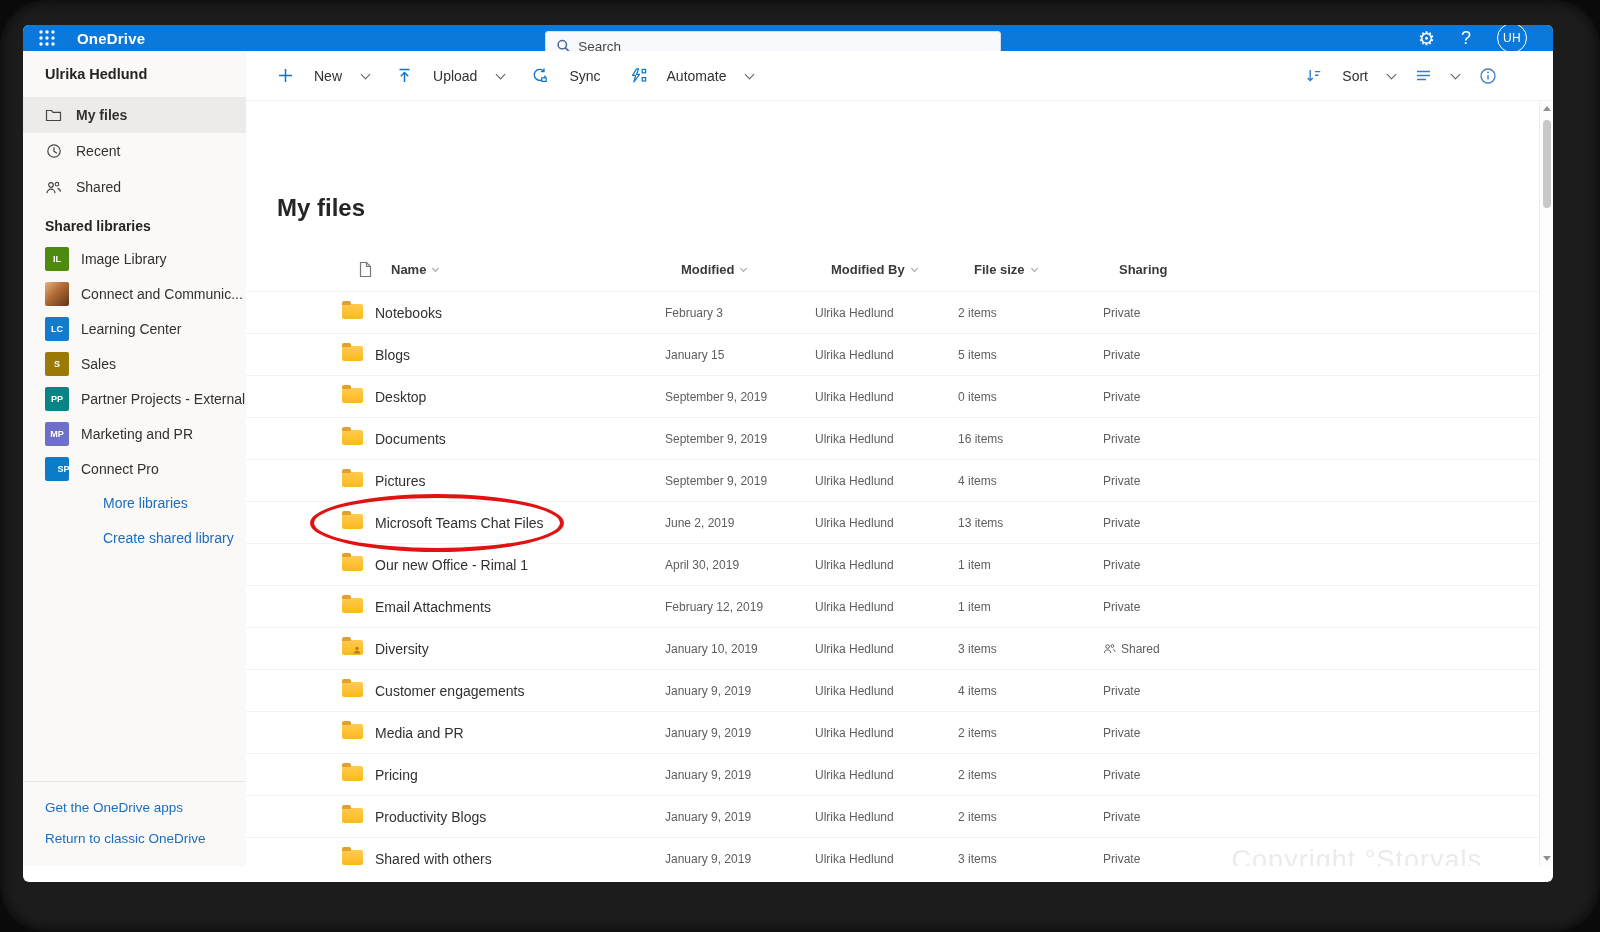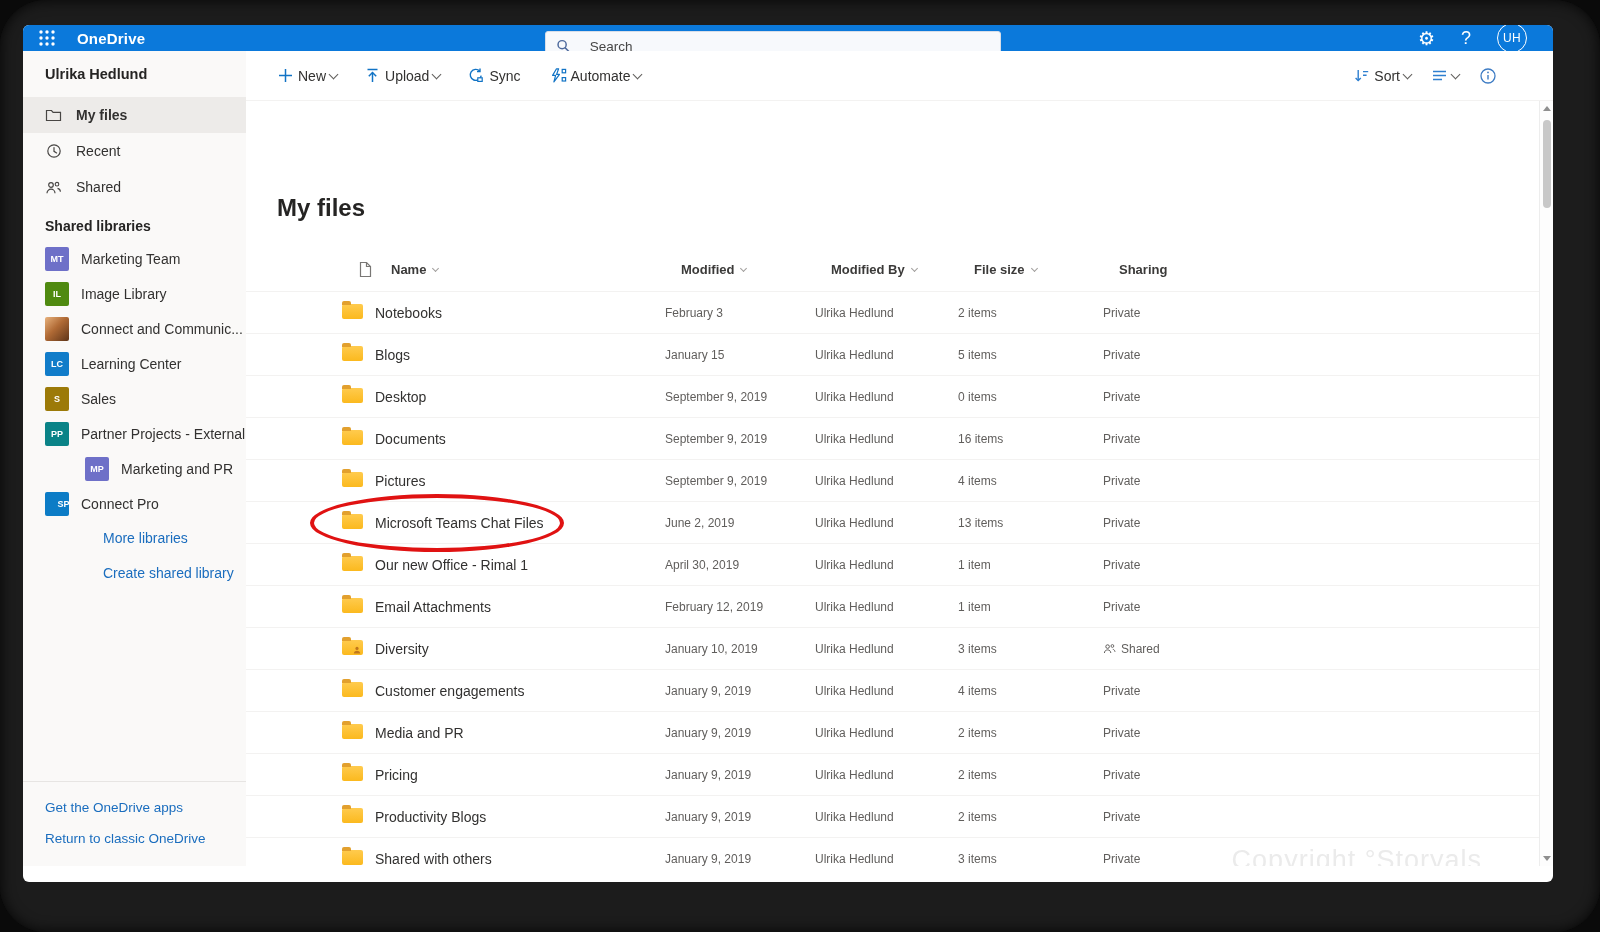--- a/index.html
+++ b/index.html
@@ -6,21 +6,21 @@
   *{box-sizing:border-box;}
   :root{--brand:#0B79DB;--annotation:#E01212;--link:#1A6DBE;--ink:#323130;--dim:#605E5C;}
 
   .device-frame{position:absolute;inset:0;background:#1c1c1c;border-radius:46px;box-shadow:inset 0 0 14px rgba(0,0,0,.85);}
   .app{position:absolute;left:23px;top:25px;width:1530px;height:857px;background:#fff;border-radius:6px;overflow:hidden;}
 
   
   .topbar{height:26px;background:var(--brand);position:relative;display:flex;align-items:center;}
   .waffle{width:48px;height:42px;display:flex;align-items:center;justify-content:center;cursor:pointer;}
   .brand{color:#fff;font-weight:700;font-size:15px;margin-left:6px;letter-spacing:.2px;}
-  .search{position:absolute;left:522px;top:6px;width:456px;height:30px;background:#F7F9FC;border:1px solid #D8DEE8;border-radius:3px;display:flex;align-items:center;padding:0 10px;gap:17px;}
+  .search{position:absolute;left:522px;top:6px;width:456px;height:30px;background:#F7F9FC;border:1px solid #D8DEE8;border-radius:3px;display:flex;align-items:center;padding:0 10px;gap:5px;}
   .search input{border:none;background:transparent;outline:none;font-size:13.5px;color:#323130;width:100%;font-family:"Liberation Sans",sans-serif;}
   .search input::placeholder{color:#474747;opacity:1;}
   .top-right{position:absolute;right:26px;display:flex;align-items:center;gap:26px;color:#fff;}
   .gear{font-size:19px;line-height:1;cursor:pointer;}
   .help{font-size:18px;cursor:pointer;}
   .avatar{width:30px;height:30px;border-radius:50%;border:1.5px solid #fff;display:flex;align-items:center;justify-content:center;font-size:12px;font-weight:400;cursor:pointer;letter-spacing:.3px;}
 
   
   .body{display:flex;height:815px;}
   .sidebar{width:223px;background:#FAF9F8;position:relative;flex-shrink:0;padding-top:13px;}
@@ -34,21 +34,21 @@
   .lib-avatar.photo{background:linear-gradient(135deg,#E8B27D 0%,#B06A35 45%,#5E3418 100%);}
   .side-link{display:block;height:35px;line-height:35px;padding-left:80px;color:var(--link);font-size:14px;cursor:pointer;text-decoration:none;}
   .sidebar-footer{position:absolute;left:0;right:0;bottom:12px;}
   .sidebar-footer .divider{height:1px;background:#E7E5E3;margin-bottom:10px;}
   .sidebar-footer a{display:block;padding:8px 0 8px 22px;color:var(--link);font-size:13.5px;cursor:pointer;text-decoration:none;}
 
   
   .main{flex:1;position:relative;background:#fff;}
   .toolbar{height:50px;display:flex;align-items:center;padding:0 56px 0 31px;border-bottom:1px solid #F3F2F1;}
   .tb-left{display:flex;gap:27px;align-items:center;}
-  .tb-btn{display:flex;align-items:center;gap:4px;font-size:14px;color:var(--ink);cursor:pointer;}
+  .tb-btn{display:flex;align-items:center;gap:20px;font-size:14px;color:var(--ink);cursor:pointer;}
   .tb-right{margin-left:auto;display:flex;gap:20px;align-items:center;}
   .chev{width:7px;height:7px;border-right:1.5px solid #605E5C;border-bottom:1.5px solid #605E5C;transform:rotate(45deg);display:inline-block;margin-bottom:3px;}
   .chev.small{width:5px;height:5px;border-color:#A19F9D;margin-left:7px;margin-bottom:2px;}
 
   .content{position:absolute;top:50px;left:0;right:14px;bottom:0;overflow:hidden;}
   h1{margin:92px 0 0 31px;font-size:24px;line-height:30px;font-weight:600;color:#252423;}
   .grid-cols{display:grid;grid-template-columns:33px 290px 150px 143px 145px 1fr;padding-left:96px;align-items:center;}
   .thead{height:28px;margin-top:32px;font-size:13px;font-weight:700;color:#3B3A39;}
   .thead .hcell{display:flex;align-items:center;cursor:pointer;padding-left:16px;}
   .rows{margin-top:8px;border-top:1px solid #F3F2F1;}
@@ -151,24 +151,20 @@
               <path d="M12.5 8.4c1.7.3 2.9 1.7 2.9 3.4" fill="none" stroke="#484644" stroke-width="1.1"></path>
             </svg>
         </span>
         <span>Shared</span>
       </div>
 
       <div class="section-head">Shared libraries</div>
 
       <div>
 
-          <div class="lib-item">
-            <span class="lib-avatar" style="background: rgb(110, 112, 200);">MT</span>
-            <span class="lib-label">Marketing Team</span>
-          </div>
 
           <div class="lib-item">
             <span class="lib-avatar" style="background: rgb(79, 138, 16); text-align: right;">IL</span>
             <span class="lib-label">Image Library</span>
           </div>
 
           <div class="lib-item">
             <span class="lib-avatar photo"></span>
             <span class="lib-label">Connect and Communic...</span>
           </div>
@@ -182,21 +178,21 @@
             <span class="lib-avatar" style="background: rgb(156, 122, 8);">S</span>
             <span class="lib-label">Sales</span>
           </div>
 
           <div class="lib-item">
             <span class="lib-avatar" style="background: rgb(10, 131, 135);">PP</span>
             <span class="lib-label">Partner Projects - External</span>
           </div>
 
           <div class="lib-item">
-            <span class="lib-avatar" style="background: rgb(110, 112, 200); margin-left: 40px;">MP</span>
+            <span class="lib-avatar" style="background: rgb(110, 112, 200);">MP</span>
             <span class="lib-label">Marketing and PR</span>
           </div>
 
           <div class="lib-item">
             <span class="lib-avatar" style="background: rgb(12, 124, 198); padding-left: 13px;">SP</span>
             <span class="lib-label">Connect Pro</span>
           </div>
         </div>
 
       <a class="side-link">More libraries</a>

